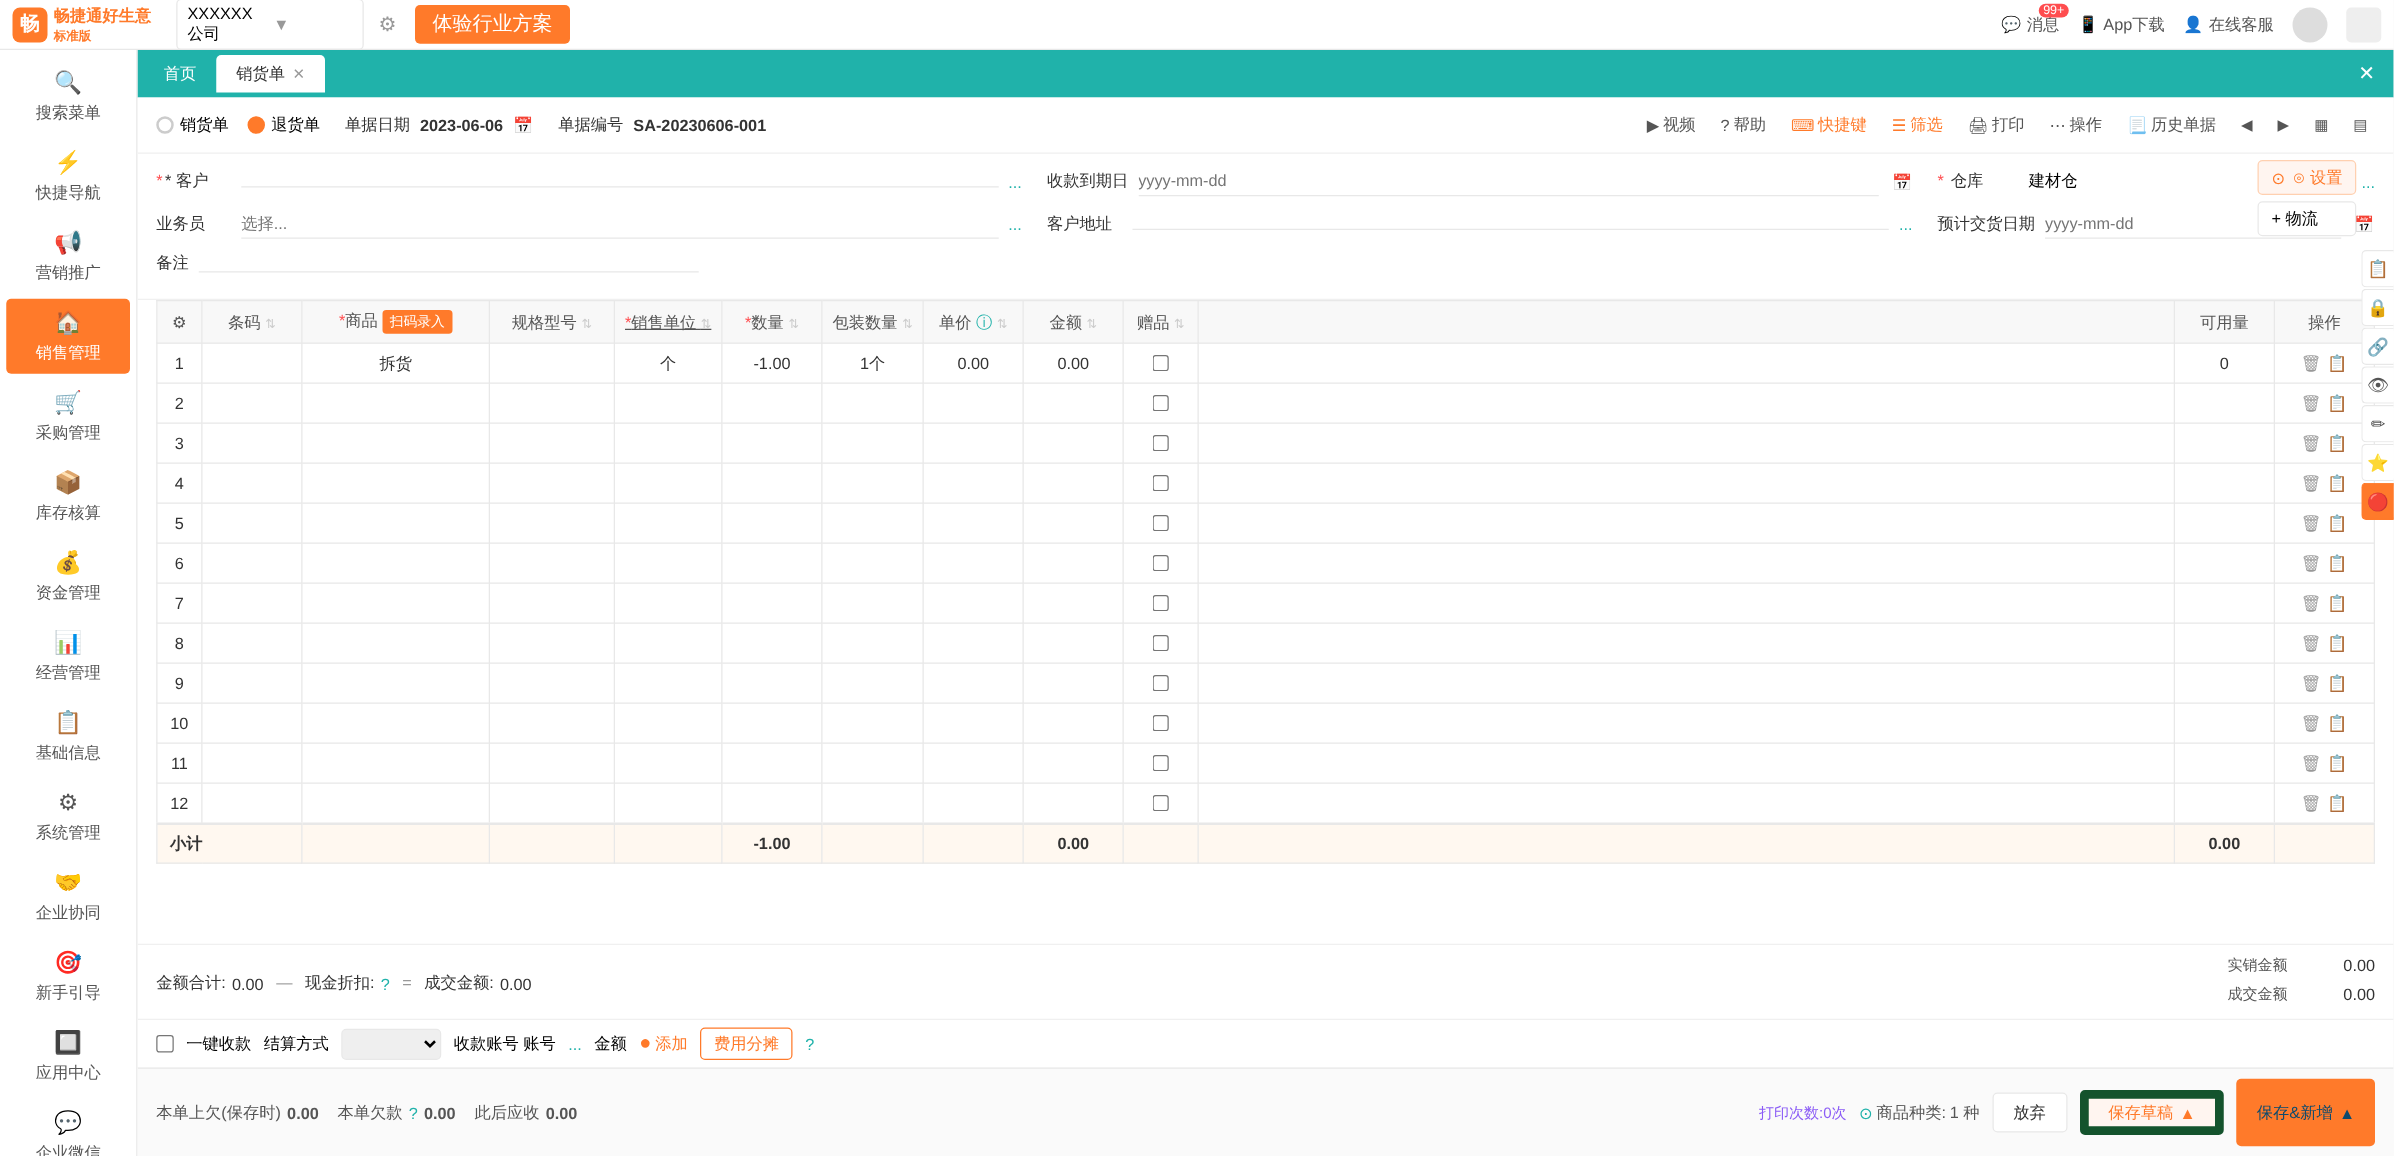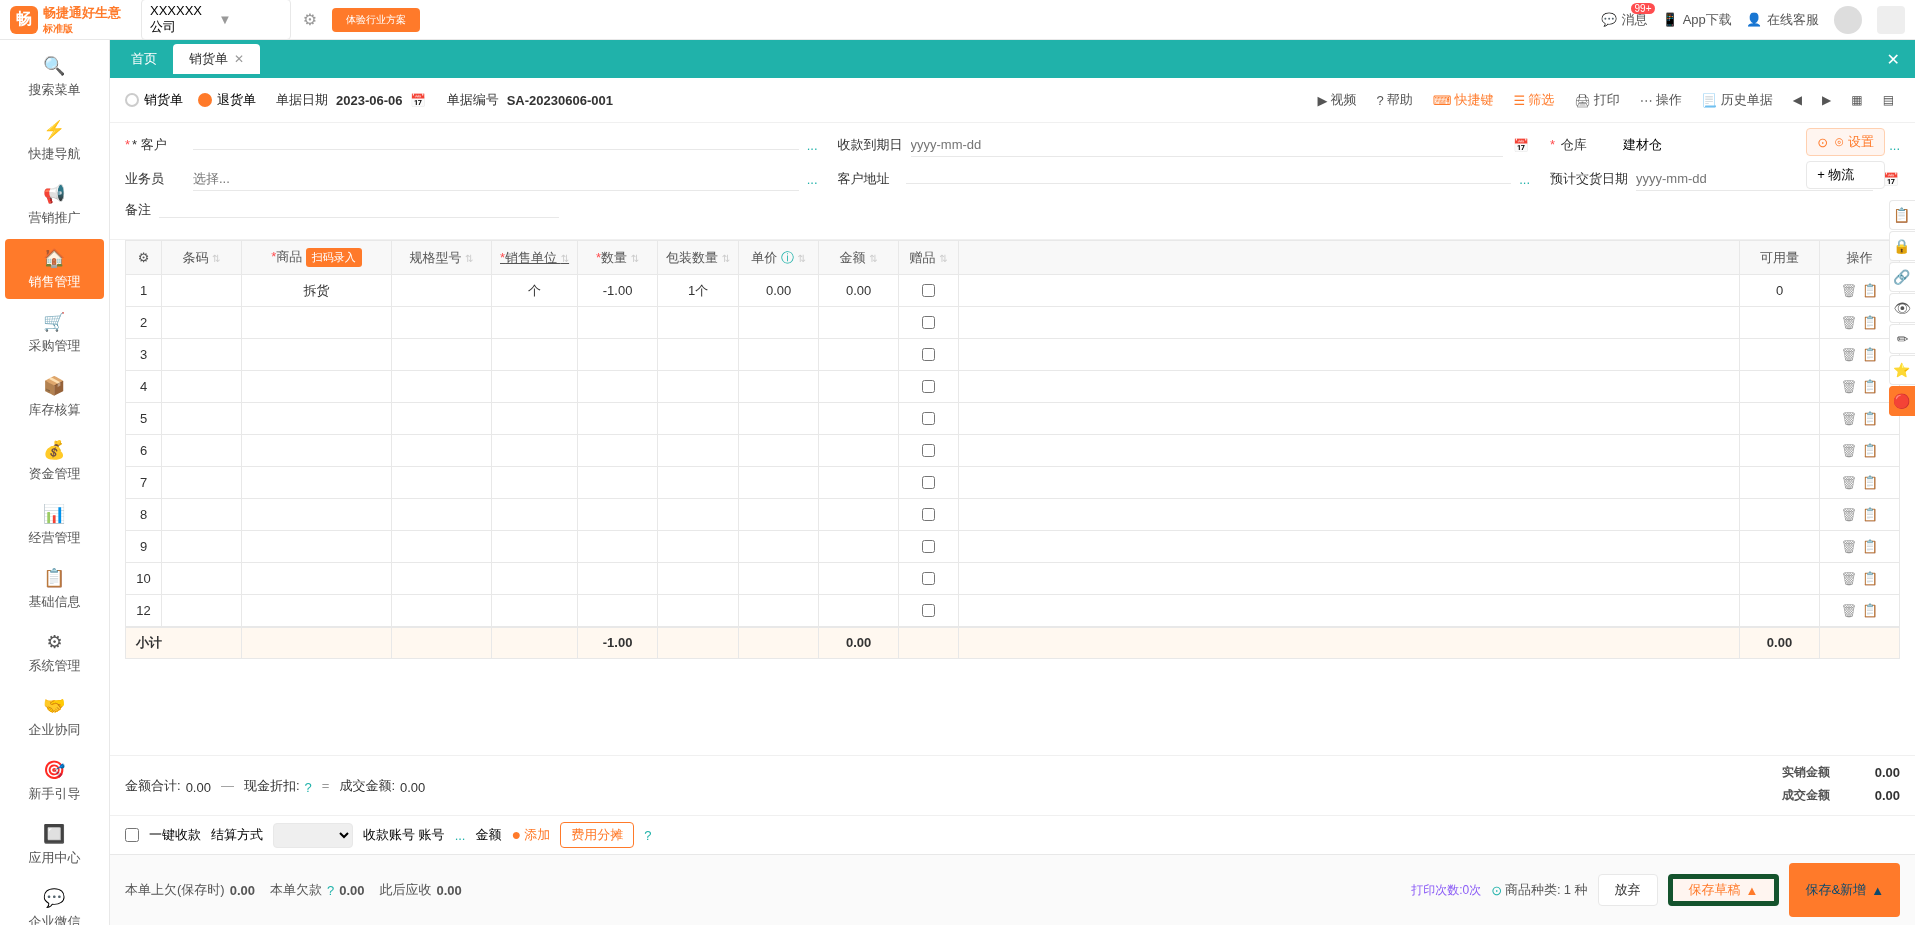--- a/index.html
+++ b/index.html
@@ -6,21 +6,21 @@
     body { background: #f5f5f5; width: 1915px; min-height: 925px; overflow: hidden; }
 
     
     .top-bar { height: 40px; background: #fff; display: flex; align-items: center; padding: 0 10px; border-bottom: 1px solid #e8e8e8; position: relative; }
     .top-logo { display: flex; align-items: center; gap: 5px; color: #ff7a2a; font-size: 14px; font-weight: bold; }
     .top-logo-icon { width: 28px; height: 28px; background: #ff7a2a; border-radius: 6px; display: flex; align-items: center; justify-content: center; color: #fff; font-size: 16px; }
     .company-select { margin-left: 20px; display: flex; align-items: center; gap: 5px; border: 1px solid #e8e8e8; border-radius: 4px; padding: 3px 8px; min-width: 150px; cursor: pointer; }
     .company-select span { flex: 1; }
     .company-select .arrow { color: #999; }
     .gear-btn { width: 28px; height: 28px; border: none; background: none; cursor: pointer; color: #999; font-size: 16px; margin-left: 5px; }
-    .experience-btn { margin-left: 8px; background: #ff7a2a; color: #fff; border: none; border-radius: 4px; padding: 5px 14px; cursor: pointer; font-size: 10px; }
+    .experience-btn { margin-left: 8px; background: #ff7a2a; color: #fff; border: none; border-radius: 4px; padding: 5px 14px; cursor: pointer; font-size: 16px; }
     .top-right { margin-left: auto; display: flex; align-items: center; gap: 15px; }
     .top-right-item { display: flex; align-items: center; gap: 4px; cursor: pointer; color: #555; font-size: 13px; position: relative; }
     .badge { background: #ff4d4f; color: #fff; border-radius: 10px; font-size: 10px; padding: 0 4px; position: absolute; top: -8px; right: -8px; }
     .avatar { width: 28px; height: 28px; border-radius: 50%; background: #ddd; }
 
     
     .layout { display: flex; height: calc(925px - 40px); }
     .sidebar { width: 110px; background: #fff; border-right: 1px solid #e8e8e8; display: flex; flex-direction: column; padding-top: 5px; }
     .sidebar-item { display: flex; flex-direction: column; align-items: center; padding: 8px 5px; cursor: pointer; color: #555; font-size: 12px; gap: 4px; border-radius: 4px; margin: 2px 5px; }
     .sidebar-item.active { background: #ff7a2a; color: #fff; }
@@ -85,32 +85,32 @@
     .bottom-bar { padding: 8px 15px; border-top: 1px solid #f0f0f0; display: flex; align-items: center; gap: 10px; flex-wrap: wrap; }
     .summary-item { display: flex; align-items: flex-end; gap: 5px; color: #333; }
     .dash { color: #999; }
     .equals { color: #999; }
     .payment-bar { padding: 6px 15px; border-top: 1px solid #f0f0f0; display: flex; align-items: center; gap: 10px; background: #fff; }
     .payment-checkbox { width: 14px; height: 14px; border: 1px solid #ccc; border-radius: 2px; cursor: pointer; }
     .payment-input { border: 1px solid #e8e8e8; border-radius: 4px; padding: 3px 8px; width: 100px; outline: none; }
     .add-btn { background: none; border: none; color: #ff7a2a; cursor: pointer; display: flex; align-items: center; gap: 3px; }
     .expense-btn { border: 1px solid #ff7a2a; color: #ff7a2a; border-radius: 4px; padding: 3px 10px; background: #fff; cursor: pointer; }
     .help-icon { color: #20b2aa; cursor: pointer; }
-    .amount-row { display: flex; justify-content: flex-end; align-items: center; gap: 10px; margin-bottom: 3px; font-weight: bold; }
+    .amount-row { display: flex; justify-content: flex-end; align-items: center; gap: 10px; margin-bottom: 3px; }
     .amount-label { color: #555; font-size: 12px; }
     .amount-value { color: #333; min-width: 60px; text-align: right; }
 
     
     .footer-bar { padding: 8px 15px; border-top: 1px solid #e8e8e8; display: flex; align-items: center; gap: 15px; background: #fafafa; }
     .footer-item { display: flex; align-items: center; gap: 5px; color: #555; font-size: 12px; }
     .footer-right { margin-left: auto; display: flex; align-items: center; gap: 10px; }
     .print-info { color: #8b5cf6; font-size: 12px; }
     .product-type { color: #555; font-size: 12px; display: flex; align-items: center; gap: 3px; }
     .discard-btn { border: 1px solid #e8e8e8; background: #fff; border-radius: 4px; padding: 6px 16px; cursor: pointer; color: #333; }
-    .save-draft-btn { border: 5px solid #14532d; background: #fff5f0; color: #ff7a2a; border-radius: 4px; padding: 2px 16px; cursor: pointer; display: flex; align-items: center; gap: 5px; }
+    .save-draft-btn { border: 7px solid #14532d; background: #fff5f0; color: #ff7a2a; border-radius: 4px; padding: 2px 16px; cursor: pointer; display: flex; align-items: center; gap: 5px; }
     .save-new-btn { background: #ff7a2a; color: #0c4a6e; border: none; border-radius: 4px; padding: 18px 16px; cursor: pointer; display: flex; align-items: center; gap: 5px; }
 
     
     .right-panel { position: fixed; right: 0; top: 200px; display: flex; flex-direction: column; gap: 1px; z-index: 100; }
     .right-panel-btn { width: 26px; height: 30px; background: #fff; border: 1px solid #e8e8e8; border-right: none; cursor: pointer; display: flex; align-items: center; justify-content: center; color: #555; font-size: 14px; border-radius: 4px 0 0 4px; }
     .right-panel-btn.active { background: #ff7a2a; color: #fff; border-color: #ff7a2a; }
   </style>
 </head>
 <body>
 
@@ -585,20 +585,44 @@
       <td></td>
       <td></td>
       <td>
         <div class="action-cell">
           <span class="action-icon">🗑</span>
           <span class="action-icon">📋</span>
         </div>
       </td>
     </tr>
               <tr>
+      <td class="row-num">11</td>
+      <td></td>
+      <td></td>
+      <td></td>
+      <td></td>
+      <td></td>
+      <td></td>
+      <td></td>
+      <td></td>
+      <td>
+                  <div class="checkbox-cell">
+                    <input type="checkbox" style="">
+                  </div>
+                </td>
+      <td></td>
+      <td></td>
+      <td>
+        <div class="action-cell">
+          <span class="action-icon">🗑</span>
+          <span class="action-icon">📋</span>
+        </div>
+      </td>
+    </tr>
+              <tr>
       <td class="row-num">12</td>
       <td></td>
       <td></td>
       <td></td>
       <td></td>
       <td></td>
       <td></td>
       <td></td>
       <td></td>
       <td>

